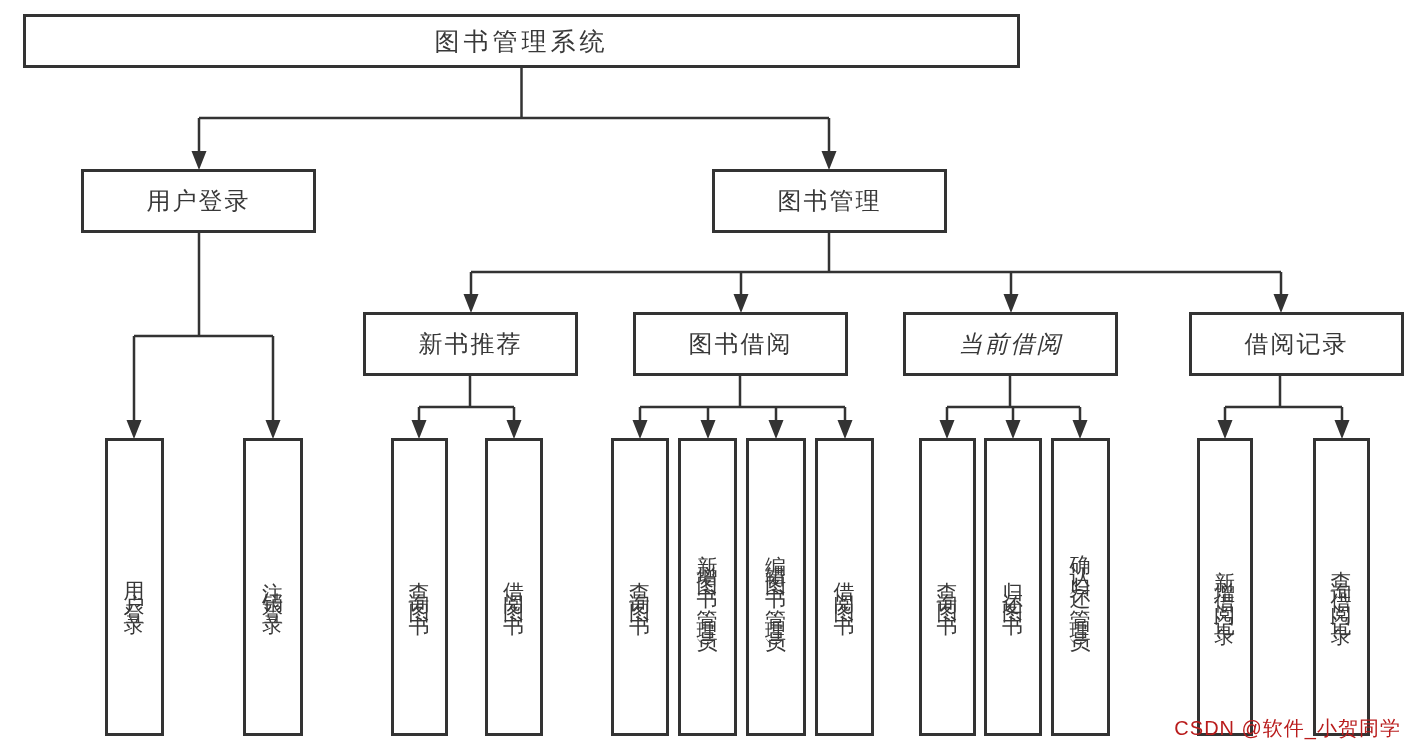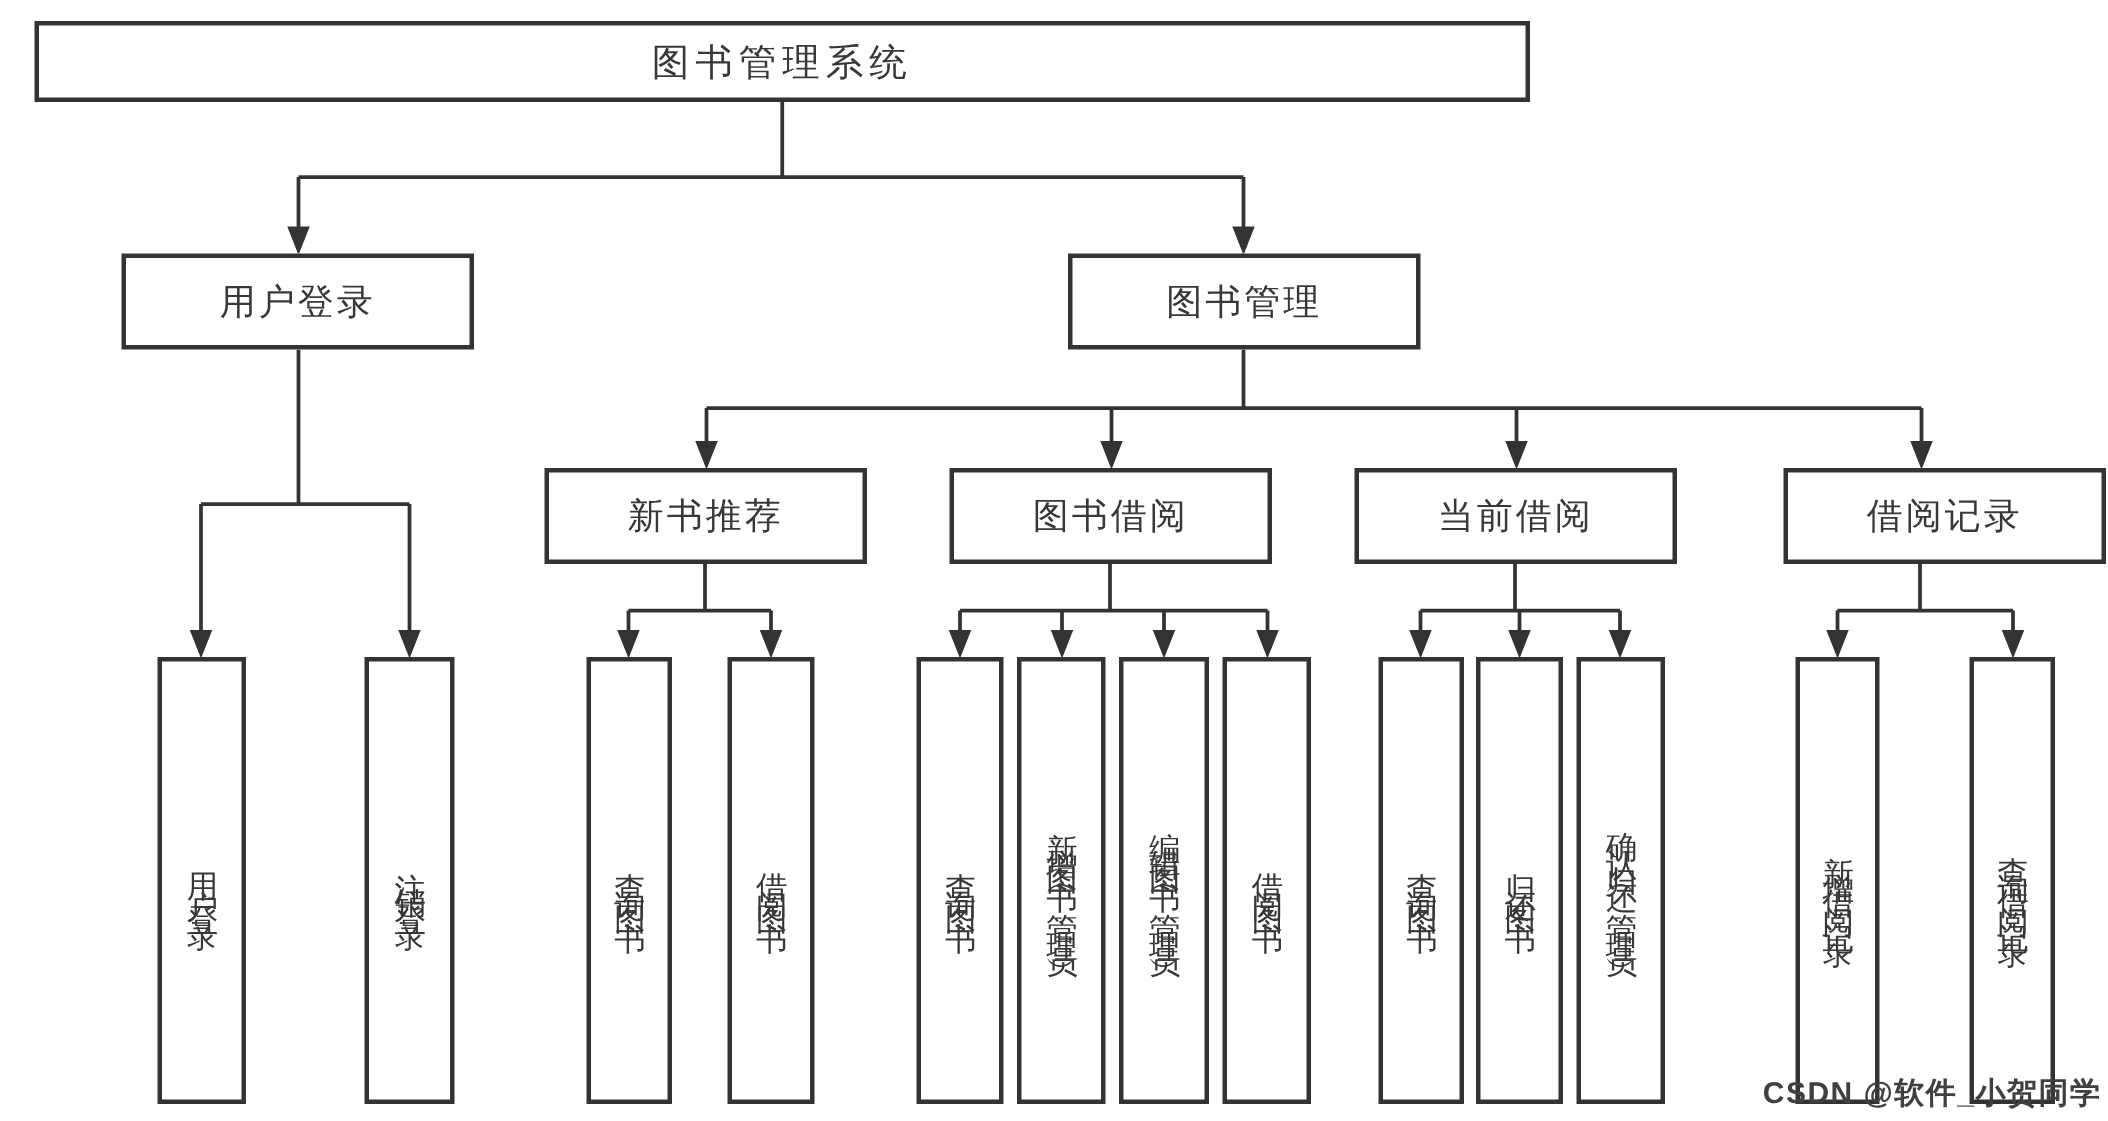--- a/index.html
+++ b/index.html
@@ -31,24 +31,23 @@
     color:#383838;
     font-size:21px;
     writing-mode:vertical-rl;
     letter-spacing:11px;
     line-height:1;
   }
   #watermark {
     position:absolute; z-index:3;
     right:4px; bottom:5px;
     font-size:20px;
-    color:#404040;
+    color:#b91c1c;
     letter-spacing:1px;
     white-space:nowrap;
-    font-weight:bold;
   }
 </style>
 </head>
 <body>
 
 <div id="canvas">
 
   <svg id="wires" width="1405" height="747" viewBox="0 0 1405 747">
 
     <path d="M521.5 68 V118
@@ -86,21 +85,21 @@
              M1334.5 420 L1349.5 420 L1342 439 Z" fill="#333333" stroke="none"></path>
   </svg>
 
   <div class="hbox root" style="left:23px; top:14px; width:997px; height:54px;">图书管理系统</div>
 
   <div class="hbox" style="left:81px; top:169px; width:235px; height:64px;">用户登录</div>
   <div class="hbox" style="left:712px; top:169px; width:235px; height:64px;">图书管理</div>
 
   <div class="hbox" style="left:633px; top:312px; width:215px; height:64px;">图书借阅</div>
   <div class="hbox" style="left:363px; top:312px; width:215px; height:64px;">新书推荐</div>
-  <div class="hbox" style="left:903px; top:312px; width:215px; height:64px;">当前借阅</div>
+  <div class="hbox" style="left:903px; top:312px; width:215px; height:64px;font-style:italic;">当前借阅</div>
   <div class="hbox" style="left:1173px; top:312px; width:215px; height:64px;margin-left:16px;">借阅记录</div>
 
   <div class="vbox" style="left:105px; top:438px; width:59px; height:298px;">用户登录</div>
   <div class="vbox" style="left:243px; top:438px; width:60px; height:298px;">注销登录</div>
 
   <div class="vbox" style="left:391px; top:438px; width:57px; height:298px;">查询图书</div>
   <div class="vbox" style="left:485px; top:438px; width:58px; height:298px;">借阅图书</div>
 
   <div class="vbox" style="left:611px; top:438px; width:58px; height:298px;">查询图书</div>
   <div class="vbox" style="left:678px; top:438px; width:59px; height:298px;">新增图书（管理员）</div>

